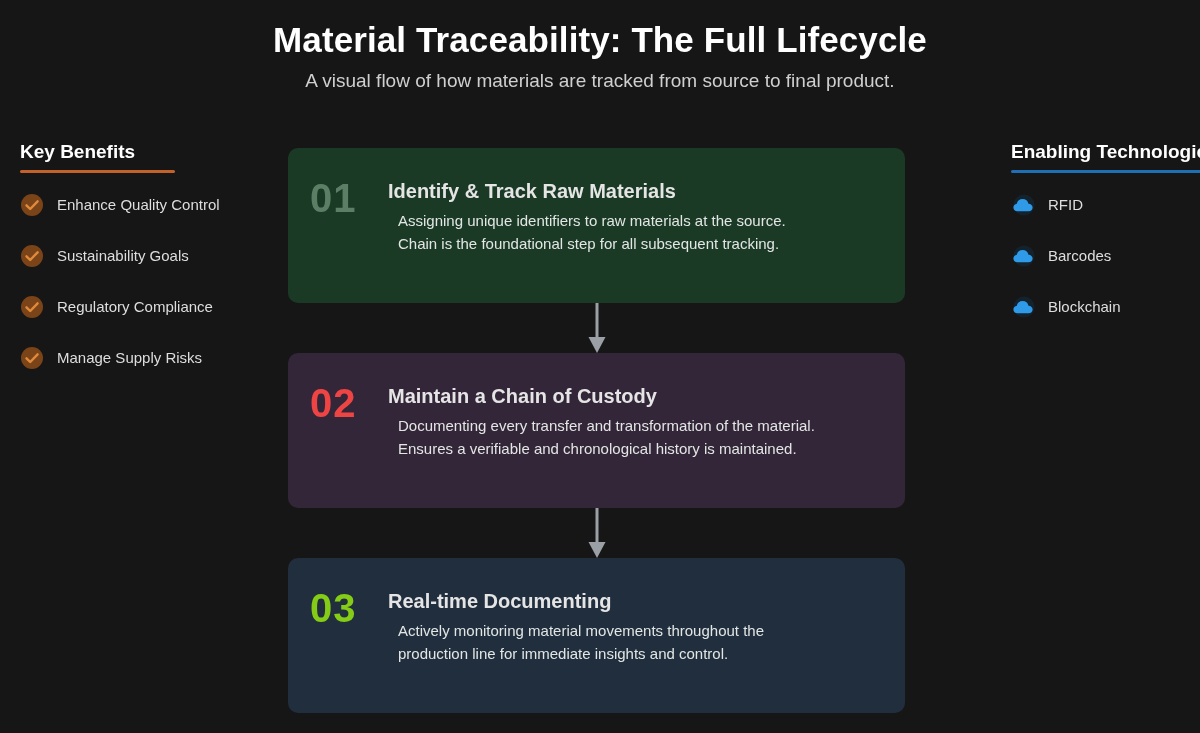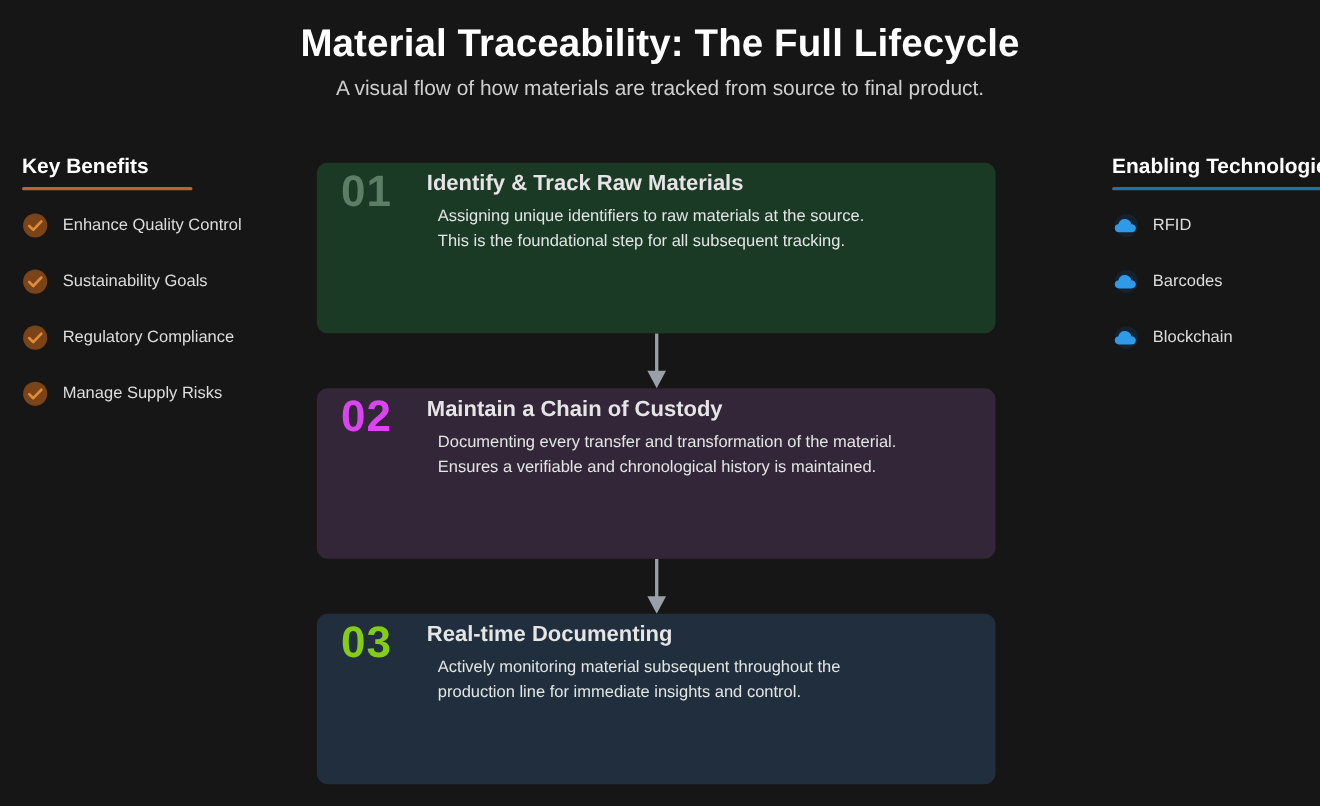--- a/index.html
+++ b/index.html
@@ -100,38 +100,38 @@
   .flow {
     position: absolute;
     left: 288px;
     top: 148px;
     width: 617px;
   }
 
   .step-card {
     position: relative;
     border-radius: 10px;
-    padding: 4px 24px 20px 22px;
+    padding: 28px 24px 20px 22px;
     display: flex;
     align-items: flex-start;
   }
   .card-green  { background: #1b3a26; height: 155px; }
   .card-purple { background: #342639; height: 155px; }
   .card-blue   { background: #202e3d; height: 155px; }
 
   .step-number {
     font-size: 40px;
     font-weight: bold;
     line-height: 44px;
     width: 78px;
     flex: 0 0 78px;
     letter-spacing: 1px;
   }
   .num-green  { color: #5c7e66; }
-  .num-purple { color: #d946ef; }
+  .num-purple { color: #ef4444; }
   .num-blue   { color: #84cc16; }
 
   .step-body { padding-top: 2px; }
 
   .step-title {
     font-size: 20px;
     font-weight: bold;
     color: #e5e5e5;
     line-height: 26px;
     margin-bottom: 5px;
@@ -249,21 +249,21 @@
     </div>
   </div>
 
   <div class="flow">
 
     <div class="step-card card-green">
       <div class="step-number num-green">01</div>
       <div class="step-body">
         <div class="step-title">Identify &amp; Track Raw Materials</div>
         <div class="step-desc-line">Assigning unique identifiers to raw materials at the source.</div>
-        <div class="step-desc-line">This is the foundational step for all subsequent tracking.</div>
+        <div class="step-desc-line">Chain is the foundational step for all subsequent tracking.</div>
       </div>
     </div>
 
     <div class="connector">
       <svg width="24" height="50" viewBox="0 0 24 50">
         <line x1="12" y1="0" x2="12" y2="36" stroke="#9aa0a6" stroke-width="3"></line>
         <polygon points="3.5,34 20.5,34 12,50" fill="#9aa0a6"></polygon>
       </svg>
     </div>
 
@@ -280,20 +280,20 @@
       <svg width="24" height="50" viewBox="0 0 24 50">
         <line x1="12" y1="0" x2="12" y2="36" stroke="#9aa0a6" stroke-width="3"></line>
         <polygon points="3.5,34 20.5,34 12,50" fill="#9aa0a6"></polygon>
       </svg>
     </div>
 
     <div class="step-card card-blue">
       <div class="step-number num-blue">03</div>
       <div class="step-body">
         <div class="step-title">Real-time Documenting</div>
-        <div class="step-desc-line">Actively monitoring material subsequent throughout the</div>
+        <div class="step-desc-line">Actively monitoring material movements throughout the</div>
         <div class="step-desc-line">production line for immediate insights and control.</div>
       </div>
     </div>
 
   </div>
 
 </div>
 
 </body></html>

